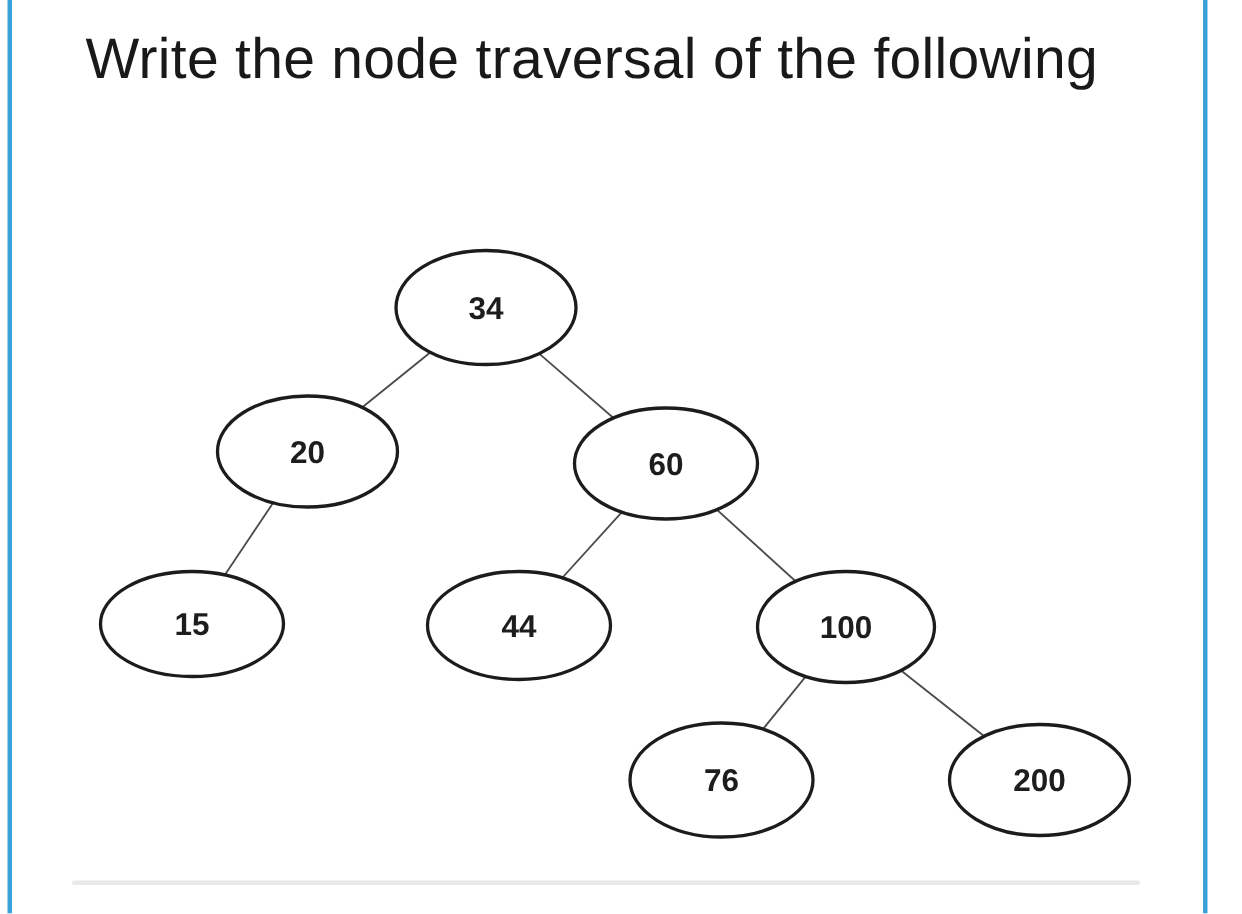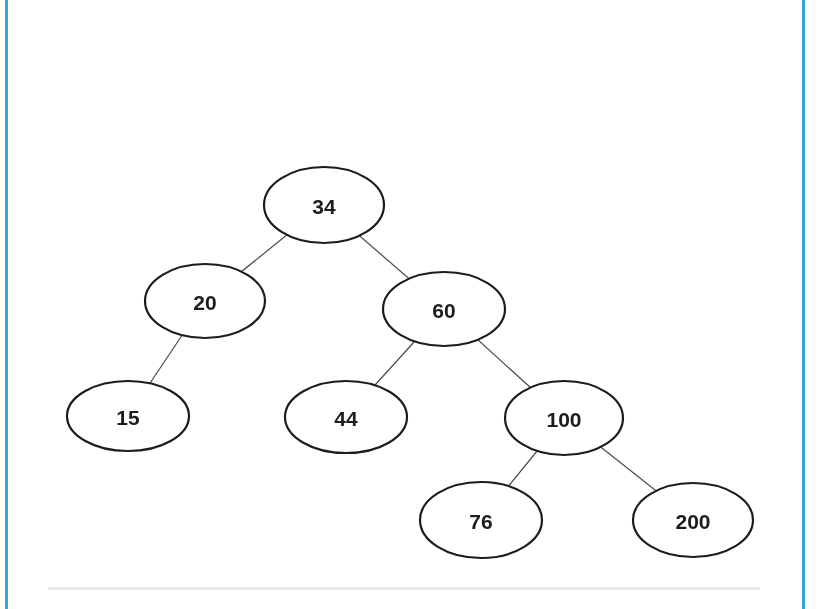--- a/index.html
+++ b/index.html
@@ -30,20 +30,21 @@
     border-radius: 2px;
   }
 </style>
 </head>
 <body>
 
 <div class="side-border left" style="background: rgb(59, 161, 217);"></div>
 <div class="side-border right" style="background: rgb(59, 161, 217);"></div>
 
 <div class="question" style="color: rgb(25, 25, 25);">
+  <div class="q-line">Write the node traversal of the following</div>
 </div>
 
 <div class="tree-wrap">
   <svg id="tree-svg" width="828" height="609" viewBox="0 0 828 609">
       <line x1="324" y1="205" x2="205" y2="301" stroke="#4a4a4a" stroke-width="1.2"></line>
       <line x1="324" y1="205" x2="444" y2="309" stroke="#4a4a4a" stroke-width="1.2"></line>
       <line x1="205" y1="301" x2="128" y2="416" stroke="#4a4a4a" stroke-width="1.2"></line>
       <line x1="444" y1="309" x2="346" y2="417" stroke="#4a4a4a" stroke-width="1.2"></line>
       <line x1="444" y1="309" x2="564" y2="418" stroke="#4a4a4a" stroke-width="1.2"></line>
       <line x1="564" y1="418" x2="481" y2="520" stroke="#4a4a4a" stroke-width="1.2"></line>

